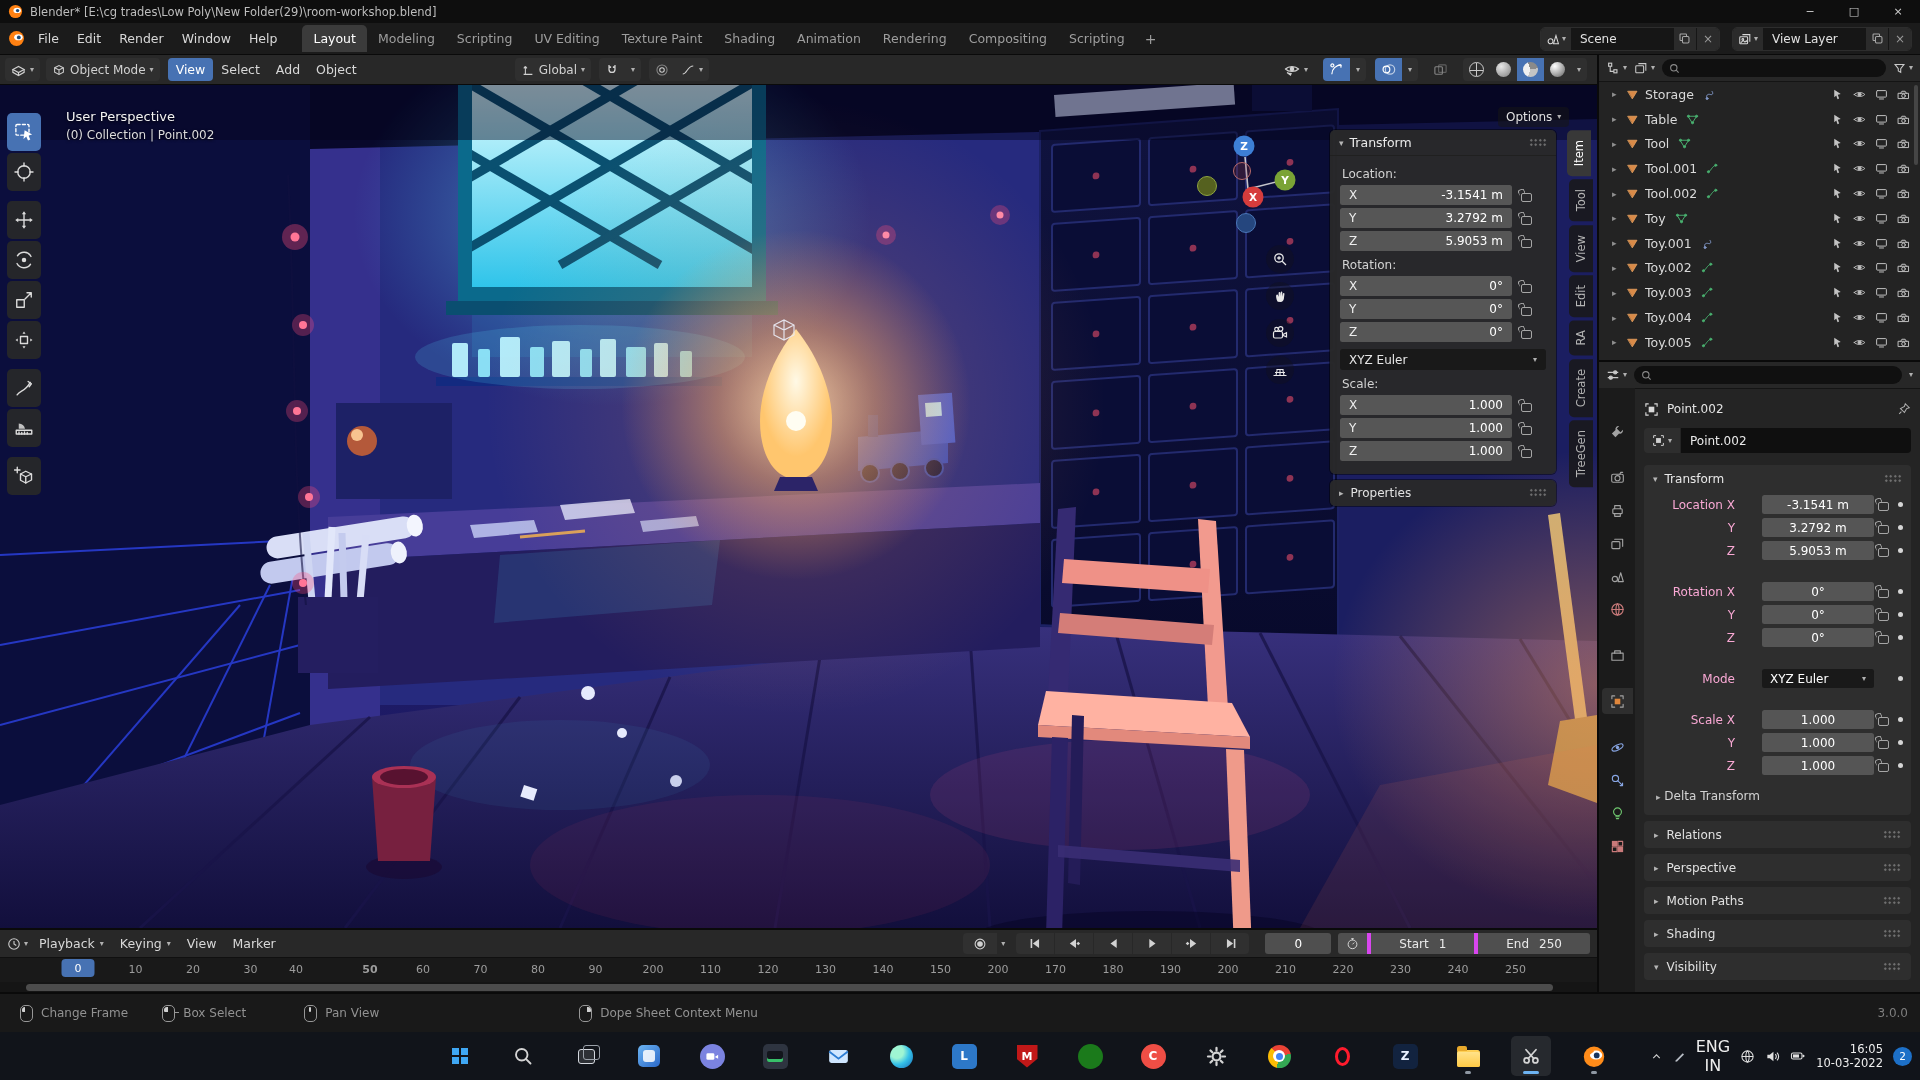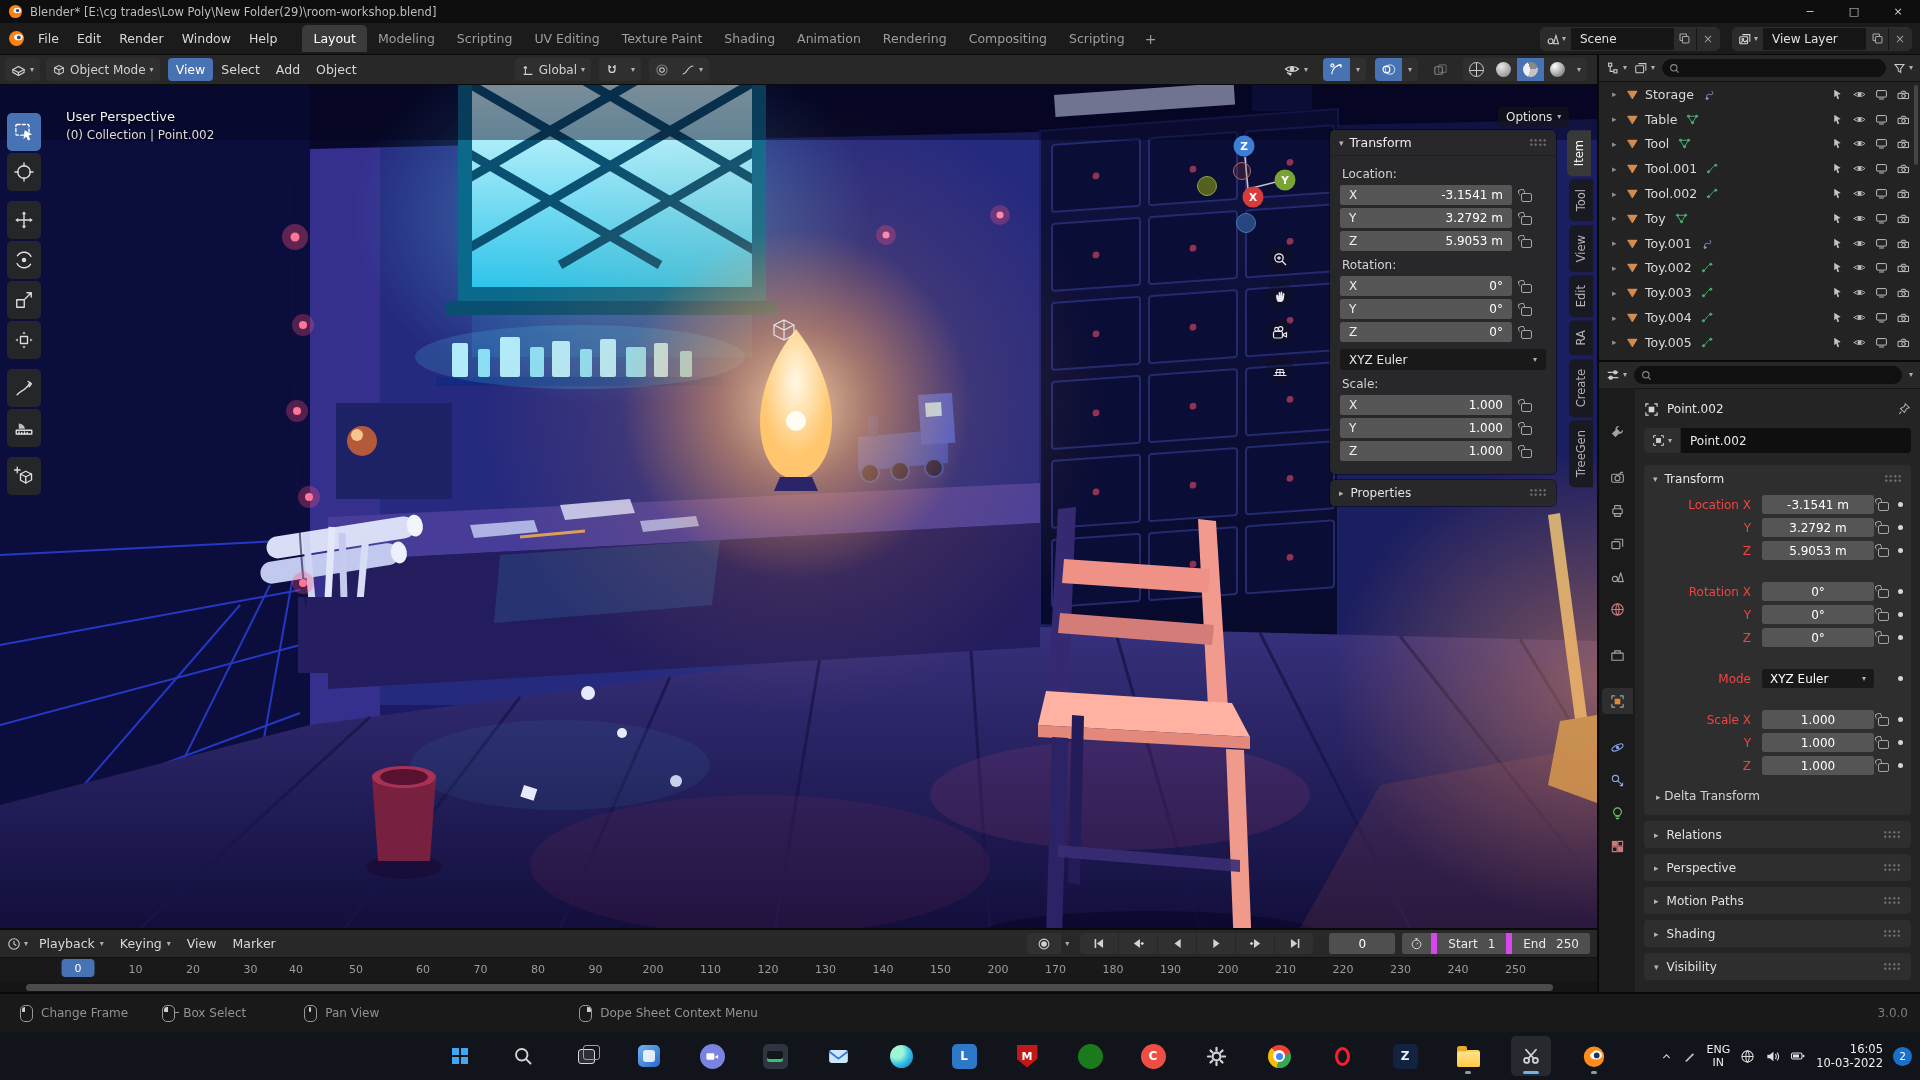--- a/index.html
+++ b/index.html
@@ -110,39 +110,39 @@
   .pr-content{position:absolute;left:36px;right:0;top:26px;bottom:0;padding:8px 9px;box-sizing:border-box}
   .pr-crumb{display:flex;align-items:center;gap:8px;height:26px;color:#e4e4e4}
   .pr-pin{margin-left:auto;color:#b0b0b0}
   .pr-name{display:flex;height:25px;margin:6px 0 12px}
   .pr-name-icon{width:36px;background:#2e2e2e;border-radius:4px 0 0 4px;display:flex;align-items:center;justify-content:center;gap:3px;color:#d0d0d0}
   .pr-name-input{flex:1;background:#0f0f0f;border-radius:0 4px 4px 0;display:flex;align-items:center;padding:0 9px;color:#eaeaea;margin-left:1px}
   .pr-panel{background:#2e2e2e;border-radius:4px;padding-bottom:12px}
   .pr-panel-head{height:28px;display:flex;align-items:center;gap:7px;padding:0 9px;color:#e8e8e8}
   .pr-row{display:flex;align-items:center;height:23px;padding-right:4px}
   .pr-row.mt{margin-top:18px}
-  .pr-lab{flex:0 0 118px;text-align:right;color:#ef4444;padding-right:11px;box-sizing:border-box;white-space:nowrap}
+  .pr-lab{flex:0 0 118px;text-align:right;color:#f9a8d4;padding-right:27px;box-sizing:border-box;white-space:nowrap}
   .pr-field{flex:0 0 112px;height:19px;background:#555555;border-radius:2.5px;display:flex;align-items:center;justify-content:center;color:#fff}
   .pr-field.ddf{background:#191919;justify-content:space-between;padding:0 8px;box-sizing:border-box}
   .pr-lock{width:24px;display:flex;justify-content:center}
   .pr-dot{width:16px;display:flex;justify-content:center}
   .pr-delta{color:#d2d2d2;padding:12px 0 0 12px}
   .pr-bar{height:27px;background:#2e2e2e;border-radius:4px;margin-top:6px;display:flex;align-items:center;gap:8px;padding:0 10px;color:#e0e0e0}
   .arr{font-size:9px;color:#b5b5b5}
 
   
   .timeline{position:absolute;left:0;top:928px;width:1597px;height:64px;background:#191919;border-top:2px solid #0a0a0a;box-sizing:border-box}
   .tl-head{height:27px;background:#282828;display:flex;align-items:center;padding:0 7px;gap:3px}
   .tl-menu{padding:3px 8px;color:#d8d8d8;display:flex;gap:5px;align-items:center;font-size:12.5px}
   .tl-btn{width:38px;height:21px;background:#303030;display:flex;align-items:center;justify-content:center;color:#d2d2d2;margin-left:1px}
   .tl-btn.f{border-radius:4px 0 0 4px}.tl-btn.l{border-radius:0 4px 4px 0}
   .tl-rec{width:34px;height:21px;background:#303030;border-radius:4px 0 0 4px;display:flex;align-items:center;justify-content:center;color:#d2d2d2}
   .tl-frame{width:66px;height:21px;background:#4f4f4f;border-radius:3px;display:flex;align-items:center;justify-content:center;color:#fff;margin-left:16px}
   .tl-range{display:flex;height:21px;background:#4f4f4f;border-radius:3px;margin-left:7px;align-items:center;color:#eaeaea}
-  .tl-rseg{display:flex;align-items:center;gap:10px;padding:0 11px;height:100%;border-left:6px solid #d946ef}
+  .tl-rseg{display:flex;align-items:center;gap:10px;padding:0 28px;height:100%;border-left:4px solid #d946ef}
   .tl-rseg:first-child{border-left:none;padding:0 8px}
   .tl-ruler{position:relative;height:24px;background:#191919;border-top:1px solid #101010}
   .tick{position:absolute;top:5px;transform:translateX(-50%);color:#9c9c9c;font-size:11px}
   .playhead{position:absolute;left:78px;top:1px;transform:translateX(-50%);background:#4772b3;color:#fff;font-size:11px;padding:2.5px 13px;border-radius:4px;z-index:2}
   .tl-scroll{position:relative;height:11px;background:#151515}
   .tl-scrollbar{position:absolute;left:26px;right:44px;top:2px;height:7px;background:#4c4c4c;border-radius:4px}
 
   
   .statusbar{position:absolute;left:0;top:992px;width:1920px;height:40px;background:#191919;border-top:2px solid #0a0a0a;display:flex;align-items:center;padding:0 12px;box-sizing:border-box;color:#929292}
   .sb-hint{display:flex;align-items:center;gap:8px}
@@ -172,21 +172,21 @@
   .ic-edge{width:23px;height:23px;border-radius:50%;background:radial-gradient(circle at 30% 30%,#9ff5d3 0 28%,#35c1e8 55%,#1766b4)}
   .ic-chrome{width:23px;height:23px;border-radius:50%;background:conic-gradient(from -45deg,#ea4335 0 120deg,#34a853 0 240deg,#fbbc05 0 360deg);position:relative}
   .ic-chrome::before{content:"";position:absolute;left:5.5px;top:5.5px;width:12px;height:12px;border-radius:50%;background:#fff}
   .ic-chrome::after{content:"";position:absolute;left:8px;top:8px;width:7px;height:7px;border-radius:50%;background:#4285f4}
   .ic-opera{width:15px;height:19px;border:3.5px solid #ff1b2d;border-radius:50%;box-sizing:border-box}
   .ic-folder{width:23px;height:17px;background:linear-gradient(#ffd157,#f7b735);border-radius:2.5px;position:relative;margin-top:4px}
   .ic-folder::before{content:"";position:absolute;left:0;top:-3.5px;width:10px;height:5px;background:#e8a92c;border-radius:2.5px 2px 0 0}
   .ic-folder::after{content:"";position:absolute;left:0;top:2px;width:23px;height:15px;background:linear-gradient(#ffe28a,#ffca45);border-radius:2px}
   .ic-shield{width:21px;height:23px;background:#c11818;clip-path:polygon(0 0,100% 0,100% 62%,50% 100%,0 62%);display:flex;align-items:center;justify-content:center;color:#fff;font-weight:bold;font-size:11px}
   .tray{position:absolute;right:8px;top:0;height:48px;display:flex;align-items:center;gap:10px;color:#e4e4e4}
-  .tray-lang{font-size:11px;line-height:1.2;text-align:center;color:#eee}
+  .tray-lang{font-size:16px;line-height:1.2;text-align:center;color:#eee}
   .tray-clock{font-size:11.5px;text-align:right;line-height:1.25;color:#eee}
   .badge{width:19px;height:19px;border-radius:50%;background:#1d70c8;display:flex;align-items:center;justify-content:center;color:#fff;font-size:10.5px}
 </style>
 </head>
 <body>
 
 <div id="root">
 
   <div class="titlebar">
     <span>
@@ -1684,21 +1684,21 @@
           </div>
         </div>
       </div>
     </div>
     <div class="tl-ruler" id="tl-ruler">
       <div class="playhead">0</div>
     <span class="tick" style="left: 135.5px;">10</span>
         <span class="tick" style="left: 193px;">20</span>
         <span class="tick" style="left: 250.5px;">30</span>
         <span class="tick" style="left: 296px;">40</span>
-        <span class="tick" style="left: 356px;">50</span>
+        <span class="tick" style="left: 370px; font-weight: bold;">50</span>
         <span class="tick" style="left: 423px;">60</span>
         <span class="tick" style="left: 480.5px;">70</span>
         <span class="tick" style="left: 538px;">80</span>
         <span class="tick" style="left: 595.5px;">90</span>
         <span class="tick" style="left: 653px;">200</span>
         <span class="tick" style="left: 710.5px;">110</span>
         <span class="tick" style="left: 768px;">120</span>
         <span class="tick" style="left: 825.5px;">130</span>
         <span class="tick" style="left: 883px;">140</span>
         <span class="tick" style="left: 940.5px;">150</span>

